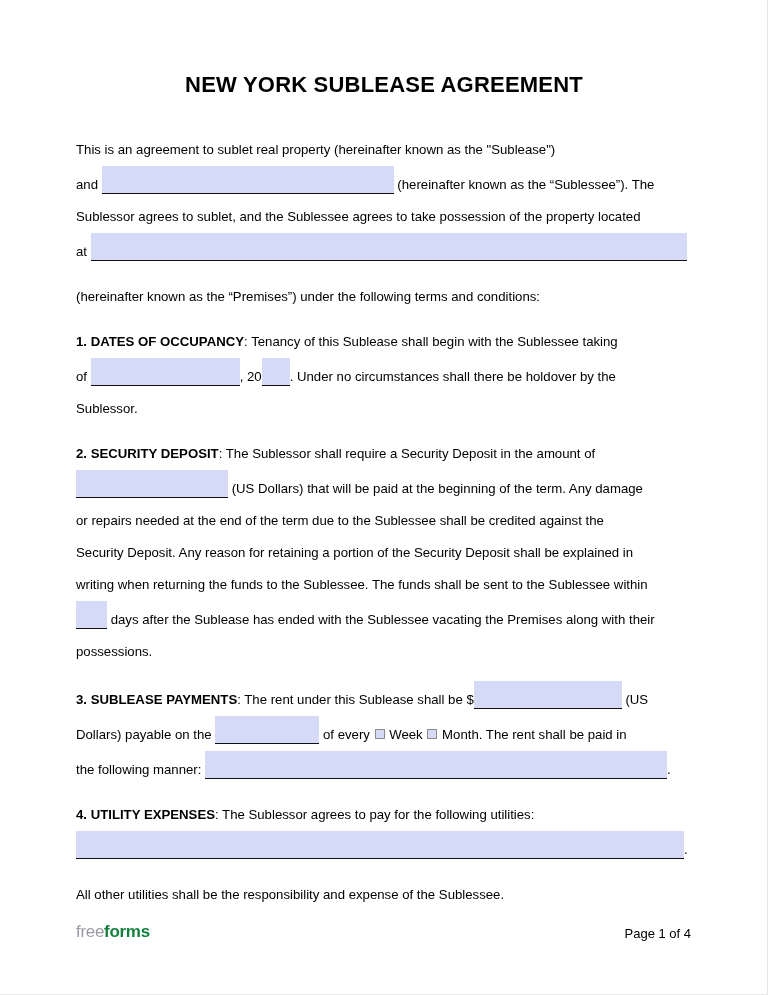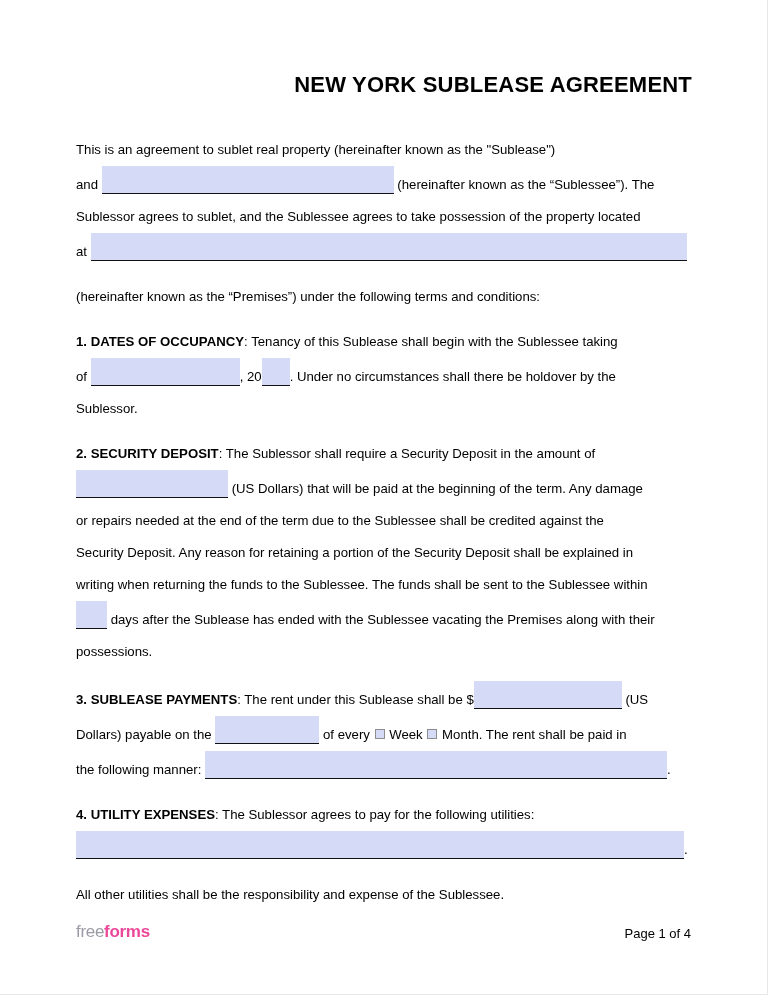--- a/index.html
+++ b/index.html
@@ -23,21 +23,21 @@
     border-right: 1px solid #e8e8e8;
     border-bottom: 1px solid #e8e8e8;
   }
   .content {
     position: absolute;
     left: 76px;
     top: 0;
     width: 616px;
   }
   .doc-title {
-    text-align: right;
+    text-align: center;
     font-size: 22px;
     font-weight: bold;
     letter-spacing: 0.2px;
     margin: 0;
     padding-top: 72px;
     padding-bottom: 0;
   }
   .para {
     font-size: 13.2px;
     line-height: 32px;
@@ -84,21 +84,21 @@
     height: 24px;
   }
   .logo {
     position: absolute;
     left: 0;
     top: 0;
     font-size: 17px;
     letter-spacing: -0.3px;
   }
   .logo .free { color: #9a9aa5; font-weight: normal; }
-  .logo .forms { color: #ec4899; font-weight: bold; }
+  .logo .forms { color: #15803d; font-weight: bold; }
   .pagenum {
     position: absolute;
     right: 0;
     top: 4px;
     font-size: 13px;
     color: #000000;
   }
 </style>
 </head>
 <body>

